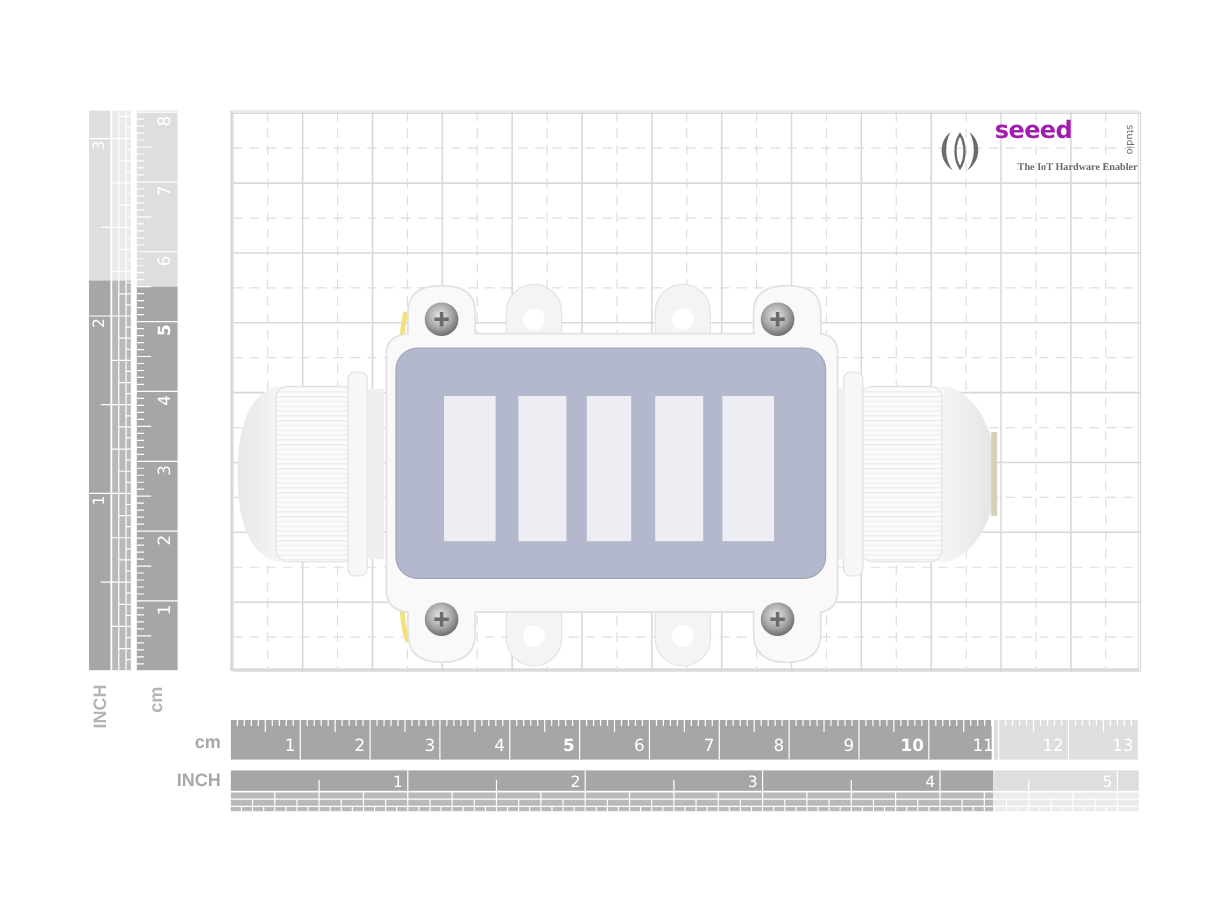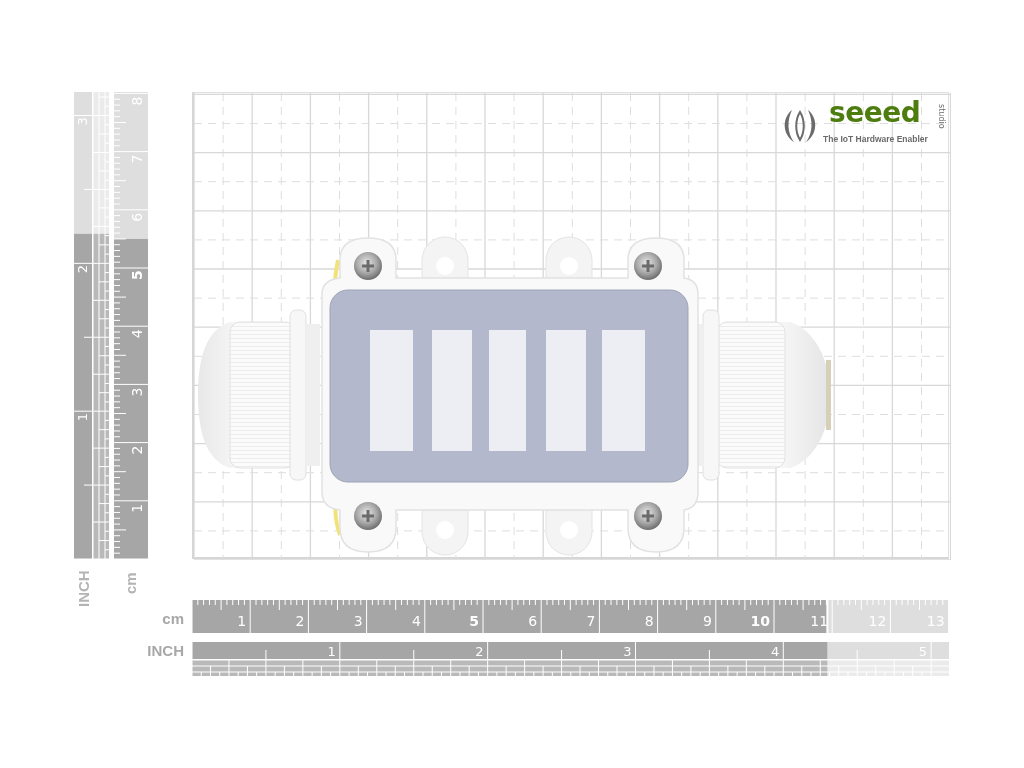--- a/index.html
+++ b/index.html
@@ -11,23 +11,23 @@
     position: absolute; left: 192px; top: 92px; width: 757px; height: 467px;
     border-left: 2px solid #d6d6d6; border-bottom: 2px solid #d6d6d6;
     border-top: 1px solid #e0e0e0; border-right: 1px solid #e0e0e0;
     background: #fff;
   }
   .grid svg { position: absolute; left: 0; top: 0; }
 
   
   .logo { position: absolute; left: 778px; top: 102px; width: 170px; height: 46px; }
   .logo-mark { position: absolute; left: 0; top: 4px; width: 44px; height: 38px; }
-  .logo-word { position: absolute; left: 51px; top: -6px; font-family: "DejaVu Sans", sans-serif; font-weight: bold; font-size: 28px; color: #4d7c0f; letter-spacing: -0.5px; }
+  .logo-word { position: absolute; left: 51px; top: -6px; font-family: "DejaVu Sans", sans-serif; font-weight: bold; font-size: 20px; color: #a21caf; letter-spacing: -0.5px; }
   .logo-studio { position: absolute; left: 156px; top: 2px; font-size: 8px; color: #6b6b6b; transform: rotate(90deg); transform-origin: left top; white-space: nowrap; left: 168px; }
-  .logo-tag { position: absolute; left: 45px; top: 32px; font-size: 8.5px; font-weight: bold; color: #6b6b6b; white-space: nowrap; font-family: Liberation Sans, sans-serif; }
+  .logo-tag { position: absolute; left: 70px; top: 32px; font-size: 8.5px; font-weight: bold; color: #6b6b6b; white-space: nowrap; font-family: Liberation Serif, serif; }
 
   
   .device { position: absolute; left: 190px; top: 230px; width: 650px; height: 330px; }
 
   
   .vruler { position: absolute; }
   .vlabel { position: absolute; color: #b4b4b4; font-weight: bold; font-size: 15px; transform: rotate(-90deg); transform-origin: center; white-space: nowrap; font-family: "Liberation Sans", sans-serif; }
 
   
   .hlabel { position: absolute; color: #a8a8a8; font-weight: bold; font-size: 15px; font-family: "Liberation Sans", sans-serif; text-align: right; }

